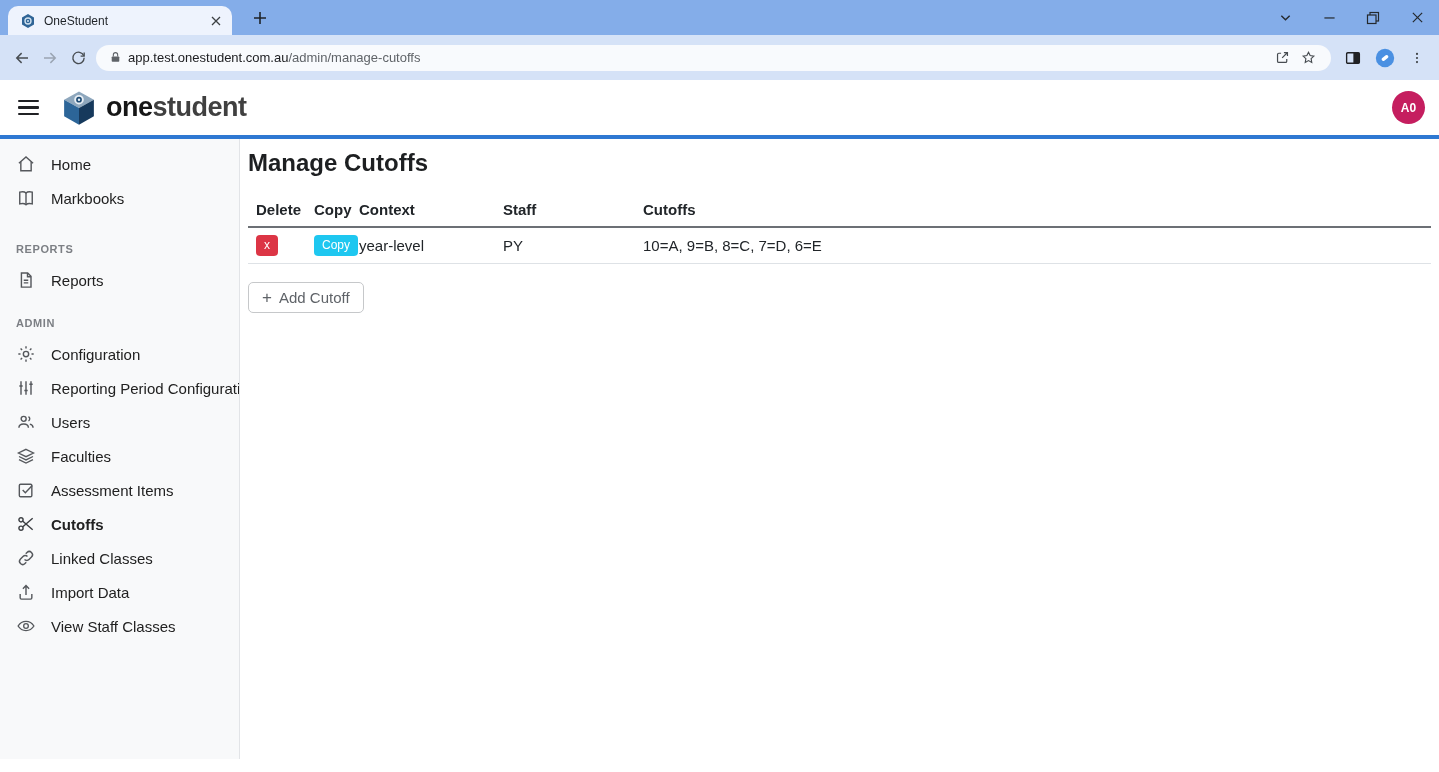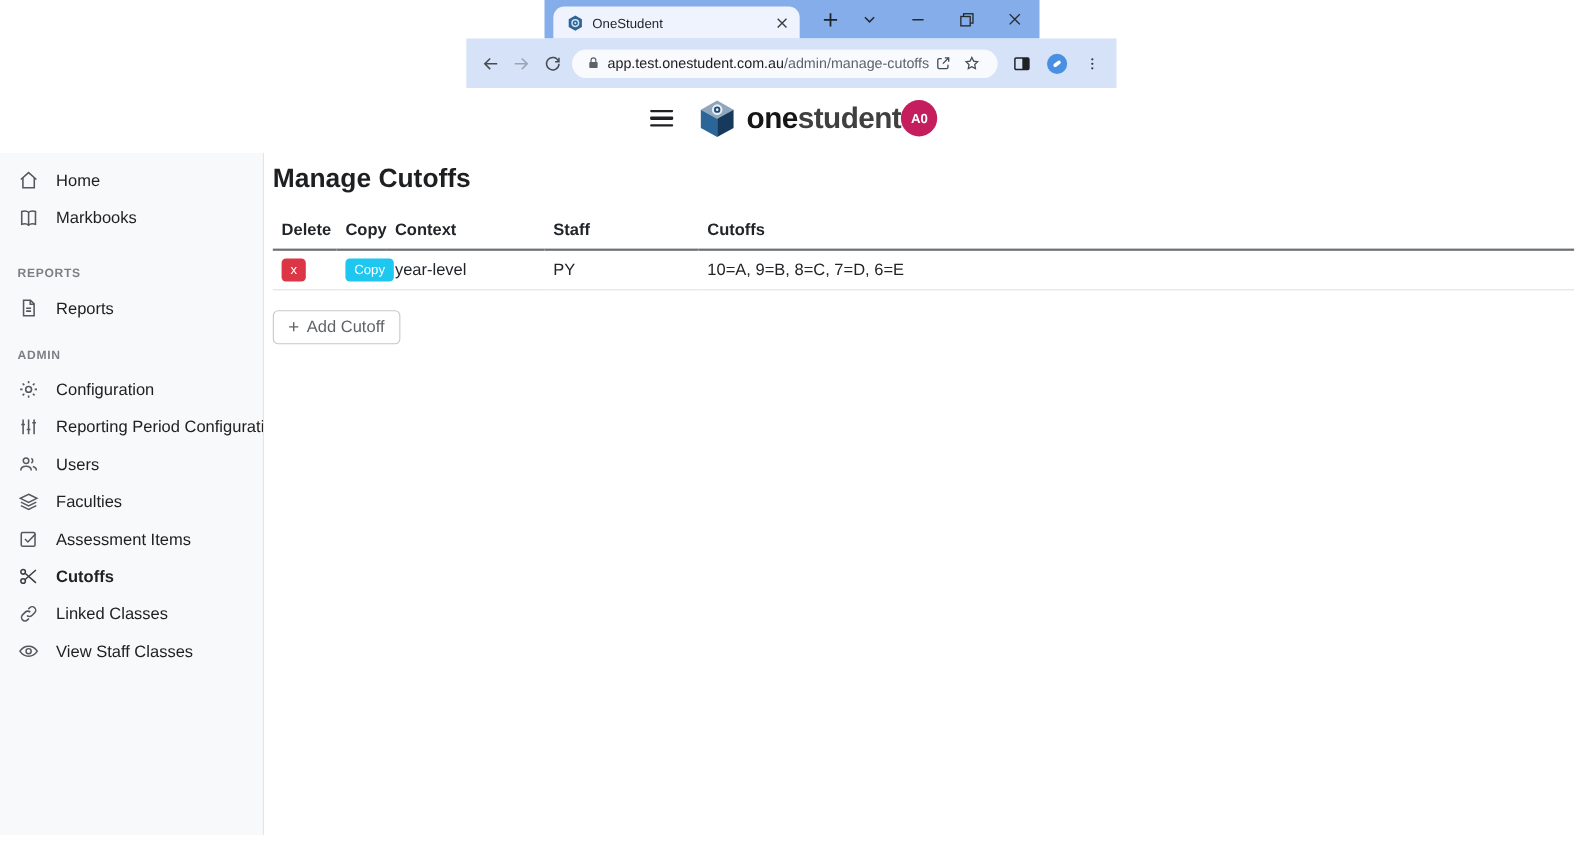--- a/index.html
+++ b/index.html
@@ -1,18 +1,18 @@
 <!DOCTYPE html>
 <html><head>
 <meta charset="utf-8">
 <style>
   * { margin:0; padding:0; box-sizing:border-box; }
   html,body { width:1439px; height:772px; }
   body { font-family:"Liberation Sans", sans-serif; background:#fff; overflow:hidden; }
-  .browser { width:1439px; height:772px; display:flex; flex-direction:column; position:relative;align-items:center; }
+  .browser { width:1439px; height:772px; display:flex; flex-direction:column; position:relative; }
 
   
   .tabstrip { height:35px; background:#84ade9; display:flex; align-items:flex-end; padding-left:8px; flex:none; }
   .tab { width:224px; height:29px; background:#eef3fd; border-radius:10px 10px 0 0; display:flex; align-items:center; padding:0 8px 0 12px; gap:8px; }
   .tab-title { font-size:12px; color:#1f2328; flex:1; white-space:nowrap; overflow:hidden; }
   .tab-close { width:16px; height:16px; border-radius:50%; display:flex; align-items:center; justify-content:center; color:#3c4043; }
   .newtab-btn { width:28px; height:28px; margin:0 0 3px 14px; display:flex; align-items:center; justify-content:center; color:#1f2328; }
   .win-controls { margin-left:auto; display:flex; align-items:center; height:35px; align-self:flex-start; }
   .win-btn { width:44px; height:35px; display:flex; align-items:center; justify-content:center; color:#24292e; }
 
@@ -290,20 +290,29 @@
         <span class="ni-label">Cutoffs</span>
       </div>
       <div class="nav-item">
         <span class="ni-icon">
             <svg width="20" height="20" viewBox="0 0 24 24" fill="none" stroke="currentColor" stroke-width="1.7">
               <path d="M10.2 13.8a3.8 3.8 0 0 0 5.4 0l3-3a3.8 3.8 0 0 0-5.4-5.4l-1.5 1.5"></path>
               <path d="M13.8 10.2a3.8 3.8 0 0 0-5.4 0l-3 3a3.8 3.8 0 0 0 5.4 5.4l1.5-1.5"></path>
             </svg>
           </span>
         <span class="ni-label">Linked Classes</span>
+      </div>
+      <div class="nav-item">
+        <span class="ni-icon">
+            <svg width="20" height="20" viewBox="0 0 24 24" fill="none" stroke="currentColor" stroke-width="1.7">
+              <path d="M12 15.5V4.5M8.3 8L12 4.2 15.7 8"></path>
+              <path d="M5 14.5V19a1.5 1.5 0 0 0 1.5 1.5h11A1.5 1.5 0 0 0 19 19v-4.5"></path>
+            </svg>
+          </span>
+        <span class="ni-label">Import Data</span>
       </div>
       <div class="nav-item">
         <span class="ni-icon">
             <svg width="20" height="20" viewBox="0 0 24 24" fill="none" stroke="currentColor" stroke-width="1.6">
               <path d="M2.5 12S6 6.5 12 6.5 21.5 12 21.5 12 18 17.5 12 17.5 2.5 12 2.5 12z"></path>
               <circle cx="12" cy="12" r="2.8"></circle>
             </svg>
           </span>
         <span class="ni-label">View Staff Classes</span>
       </div>

